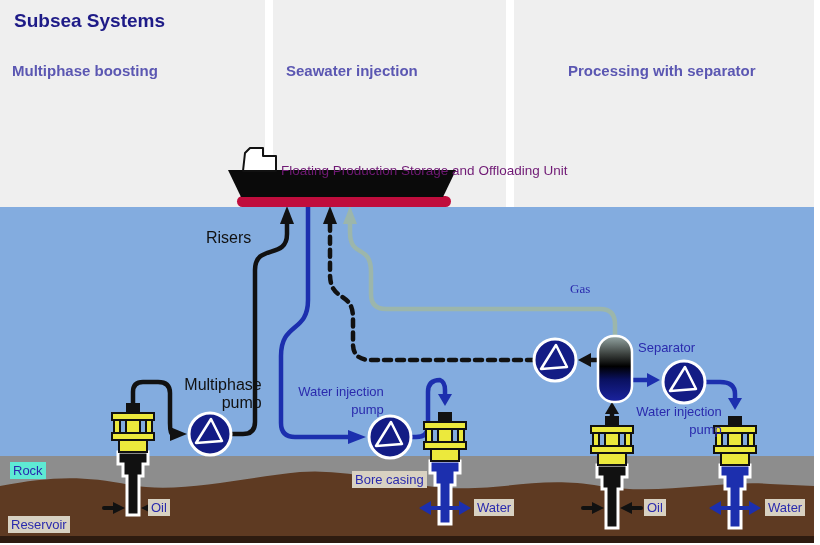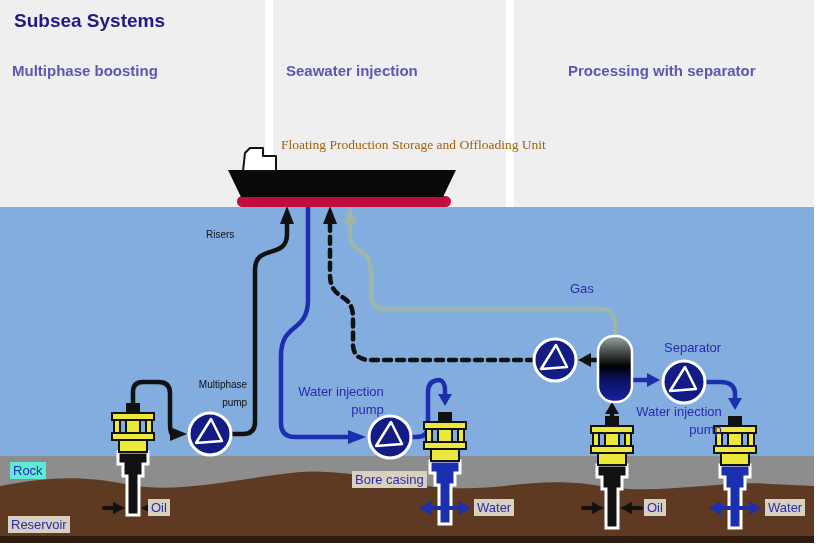--- a/index.html
+++ b/index.html
@@ -3,22 +3,22 @@
 <meta charset="utf-8">
 <style>
   html,body{margin:0;padding:0;background:#fff;}
   #stage{position:relative;width:820px;height:545px;background:#ffffff;overflow:hidden;
          font-family:"Liberation Sans", sans-serif;}
   #art{position:absolute;left:0;top:0;}
   .lbl{position:absolute;white-space:nowrap;}
   .title{left:14px;top:10px;font-size:19px;font-weight:bold;color:#1e1b87;}
   .section{font-size:15px;font-weight:bold;color:#5b57b2;}
   .sec1{left:12px;top:62px;} .sec2{left:286px;top:62px;} .sec3{left:528px;top:62px;margin-left:40px;}
-  .fpso{left:281px;top:137px;font-size:13.5px;color:#a16207;font-family:Liberation Serif, serif;}
-  .plain{font-size:10px;color:#111;}
+  .fpso{left:281px;top:163px;font-size:13.5px;color:#701a75;}
+  .plain{font-size:16px;color:#111;}
   .blue{font-size:13px;color:#2a2aad;}
   .center{transform:translateX(-50%);text-align:right;line-height:18px;}
   .boxed{font-size:13px;color:#2a2aad;padding:0 3px;line-height:17px;}
   .tan{background:#d8d1c2;} .graybox{background:#5eead4;}
 </style>
 </head>
 <body>
 
 <div id="stage">
 
@@ -137,35 +137,35 @@
     </g>
   </svg>
 
   <div class="lbl title">Subsea Systems</div>
   <div class="lbl section sec2">Seawater injection</div>
   <div class="lbl section sec1">Multiphase boosting</div>
   <div class="lbl section sec3">Processing with separator</div>
 
   <div class="lbl fpso">Floating Production Storage and Offloading Unit</div>
   <div class="lbl plain" style="left:206px;top:229px;">Risers</div>
-  <div class="lbl blue" style="left:570px;top:281px;">Gas</div>
+  <div class="lbl blue" style="left:570px;top:281px;font-family:Liberation Serif, serif;">Gas</div>
 
   <div class="lbl plain center" style="left:223px;top:376px;">
     <div>Multiphase</div>
     <div>pump</div>
   </div>
 
 
   <div class="lbl blue center" style="left:341px;top:383px;">
     <div>Water injection</div>
     <div>pump</div>
   </div>
 
 
-  <div class="lbl blue" style="left:664px;top:340px;">Separator</div>
+  <div class="lbl blue" style="left:638px;top:340px;">Separator</div>
 
   <div class="lbl blue center" style="left:679px;top:403px;">
     <div>Water injection</div>
     <div>pump</div>
   </div>
 
   <div class="lbl boxed graybox" style="left:10px;top:462px;">Rock</div>
   <div class="lbl boxed tan" style="left:8px;top:516px;">Reservoir</div>
   <div class="lbl boxed tan" style="left:352px;top:471px;">Bore casing</div>
   <div class="lbl boxed tan" style="left:148px;top:499px;">Oil</div>

